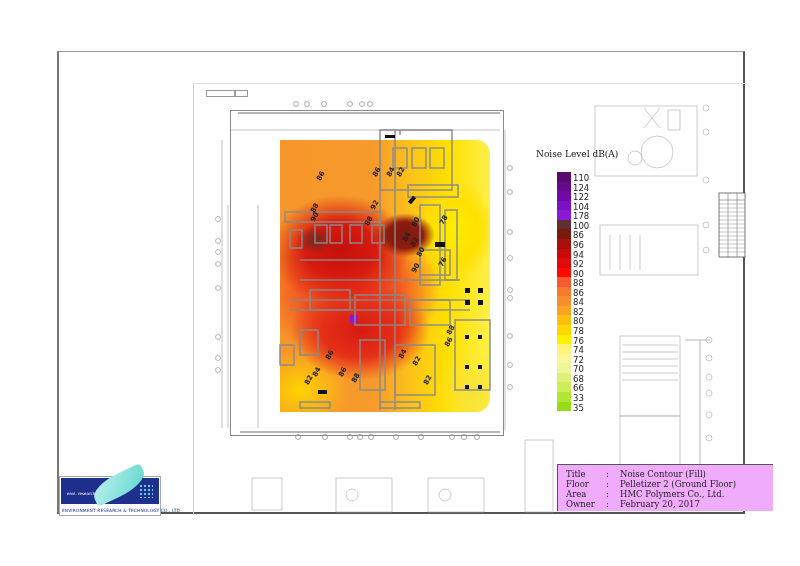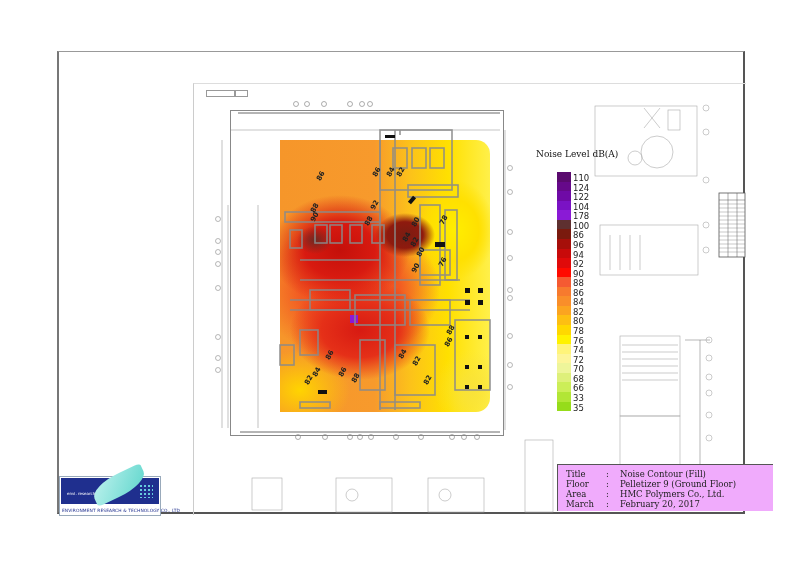--- a/index.html
+++ b/index.html
@@ -305,27 +305,27 @@
   <div class="legend-label">66</div>
   <div class="legend-label">33</div>
   <div class="legend-label">35</div>
 </div>
 
 <div class="titleblock">
   <div class="tb-row" style="top:4px;">
     <span class="tb-key">Title</span><span class="tb-colon">:</span><span>Noise Contour (Fill)</span>
   </div>
   <div class="tb-row" style="top:14px;">
-    <span class="tb-key">Floor</span><span class="tb-colon">:</span><span>Pelletizer 9 (Ground Floor)</span>
+    <span class="tb-key">Floor</span><span class="tb-colon">:</span><span>Pelletizer 2 (Ground Floor)</span>
   </div>
   <div class="tb-row" style="top:24px;">
     <span class="tb-key">Area</span><span class="tb-colon">:</span><span>HMC Polymers Co., Ltd.</span>
   </div>
   <div class="tb-row" style="top:34px;">
-    <span class="tb-key">March</span><span class="tb-colon">:</span><span>February 20, 2017</span>
+    <span class="tb-key">Owner</span><span class="tb-colon">:</span><span>February 20, 2017</span>
   </div>
 </div>
 
 <div class="logo">
   <div class="logo-top">
     <div class="logo-leaf"></div>
     <div class="logo-small">envi. research</div>
     <div class="logo-dots"></div>
   </div>
   <div class="logo-bottom">ENVIRONMENT RESEARCH &amp; TECHNOLOGY CO., LTD</div>

